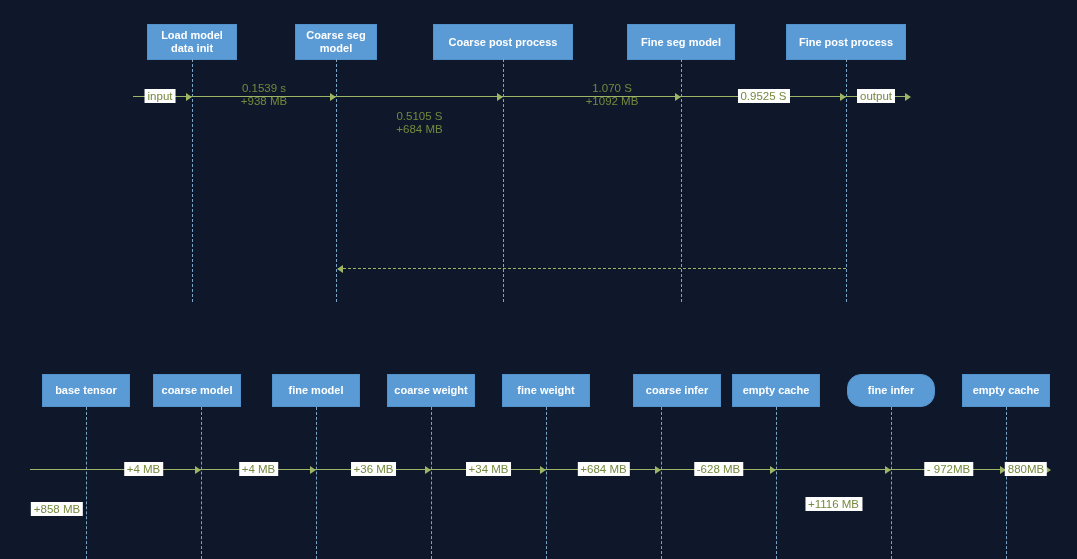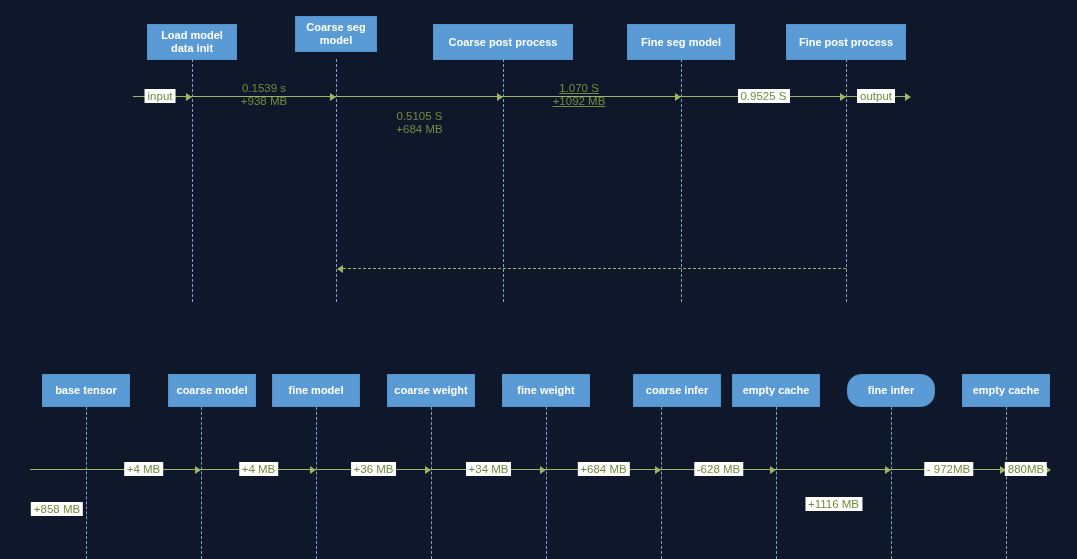--- a/index.html
+++ b/index.html
@@ -29,21 +29,21 @@
   .lbl.two { text-align:center; line-height:13px; }
   .lbl.two .row { display:block; }
 </style>
 </head>
 <body>
 
 <div class="canvas">
   <div id="top-diagram">
       <div class="box" style="left: 147px; top: 24px; width: 90px; height: 36px;">Load model data init</div>
       <div class="lifeline" style="left: 192px; top: 59px; height: 243px;"></div>
-      <div class="box" style="left: 295px; top: 16px; width: 82px; height: 36px;">Coarse seg model</div>
+      <div class="box" style="left: 295px; top: 24px; width: 82px; height: 36px;">Coarse seg model</div>
       <div class="lifeline" style="left: 336px; top: 59px; height: 243px;"></div>
       <div class="box" style="left: 433px; top: 24px; width: 140px; height: 36px;">Coarse post process</div>
       <div class="lifeline" style="left: 503px; top: 59px; height: 243px;"></div>
       <div class="box" style="left: 627px; top: 24px; width: 108px; height: 36px;">Fine seg model</div>
       <div class="lifeline" style="left: 681px; top: 59px; height: 243px;"></div>
       <div class="box" style="left: 786px; top: 24px; width: 120px; height: 36px;">Fine post process</div>
       <div class="lifeline" style="left: 846px; top: 59px; height: 243px;"></div>
       <div class="hline" style="left: 133px; top: 96px; width: 772px;"></div>
       <div class="ah-r" style="left: 186px; top: 93px;"></div>
       <div class="ah-r" style="left: 330px; top: 93px;"></div>
@@ -54,32 +54,32 @@
       <div class="lbl onln" style="left: 160px; top: 89px;">input</div>
       <div class="lbl onln" style="left: 876px; top: 89px;">output</div>
       <div class="lbl two" style="left: 264px; top: 82px;">
         <div class="row">0.1539 s</div>
         <div class="row">+938 MB</div>
       </div>
       <div class="lbl two" style="left: 419.5px; top: 82px; margin-top: 28px;">
         <div class="row">0.5105 S</div>
         <div class="row">+684 MB</div>
       </div>
-      <div class="lbl two" style="left: 579px; top: 82px; text-decoration: underline;">
+      <div class="lbl two" style="left: 612px; top: 82px;">
         <div class="row">1.070 S</div>
         <div class="row">+1092 MB</div>
       </div>
       <div class="lbl onln" style="left: 763.5px; top: 89px;">0.9525 S</div>
       <div class="hline dashed" style="left: 338px; top: 268px; width: 508px;"></div>
       <div class="ah-l" style="left: 337px; top: 265px;"></div>
     </div>
   <div id="bottom-diagram">
       <div class="box" style="left: 42px; top: 374px; width: 88px; height: 33px;">base tensor</div>
       <div class="lifeline" style="left: 86px; top: 407px; height: 152px;"></div>
-      <div class="box" style="left: 168px; top: 374px; width: 88px; height: 33px;">coarse model</div>
+      <div class="box" style="left: 153px; top: 374px; width: 88px; height: 33px;">coarse model</div>
       <div class="lifeline" style="left: 201px; top: 407px; height: 152px;"></div>
       <div class="box" style="left: 272px; top: 374px; width: 88px; height: 33px;">fine model</div>
       <div class="lifeline" style="left: 316px; top: 407px; height: 152px;"></div>
       <div class="box" style="left: 387px; top: 374px; width: 88px; height: 33px;">coarse weight</div>
       <div class="lifeline" style="left: 431px; top: 407px; height: 152px;"></div>
       <div class="box" style="left: 502px; top: 374px; width: 88px; height: 33px;">fine weight</div>
       <div class="lifeline" style="left: 546px; top: 407px; height: 152px;"></div>
       <div class="box" style="left: 633px; top: 374px; width: 88px; height: 33px;">coarse infer</div>
       <div class="lifeline" style="left: 661px; top: 407px; height: 152px;"></div>
       <div class="box" style="left: 732px; top: 374px; width: 88px; height: 33px;">empty cache</div>

